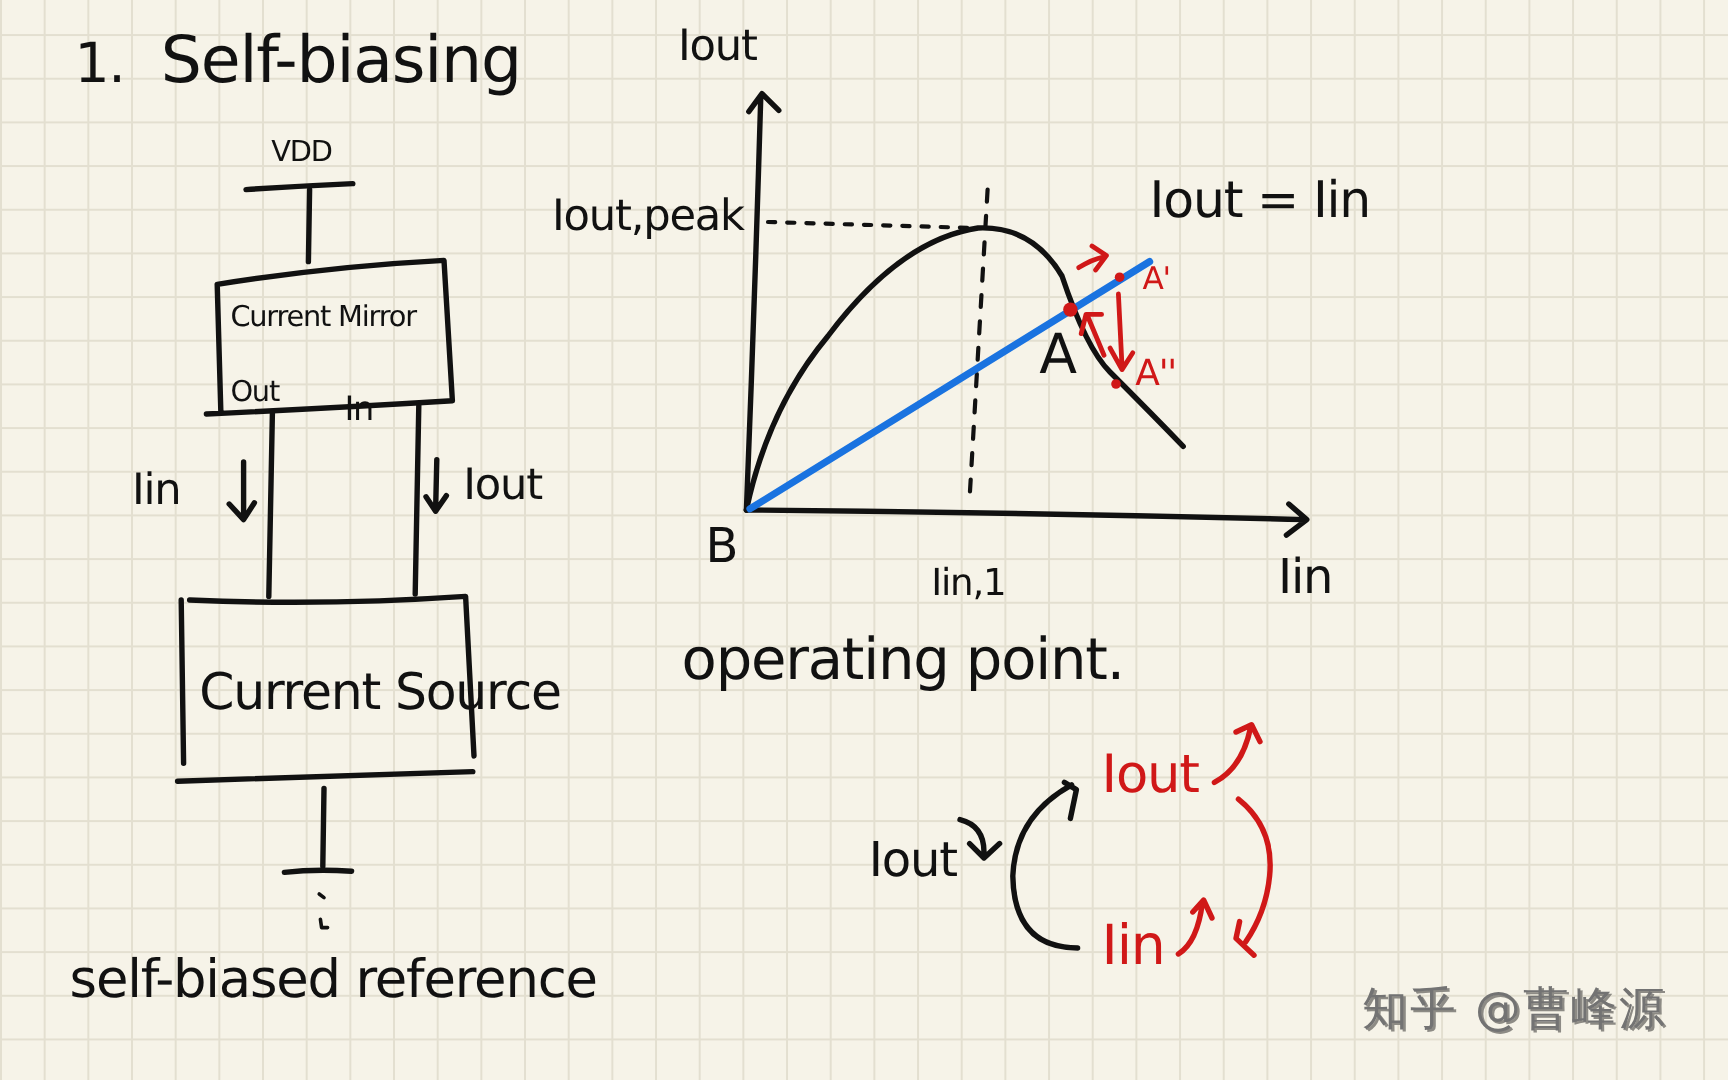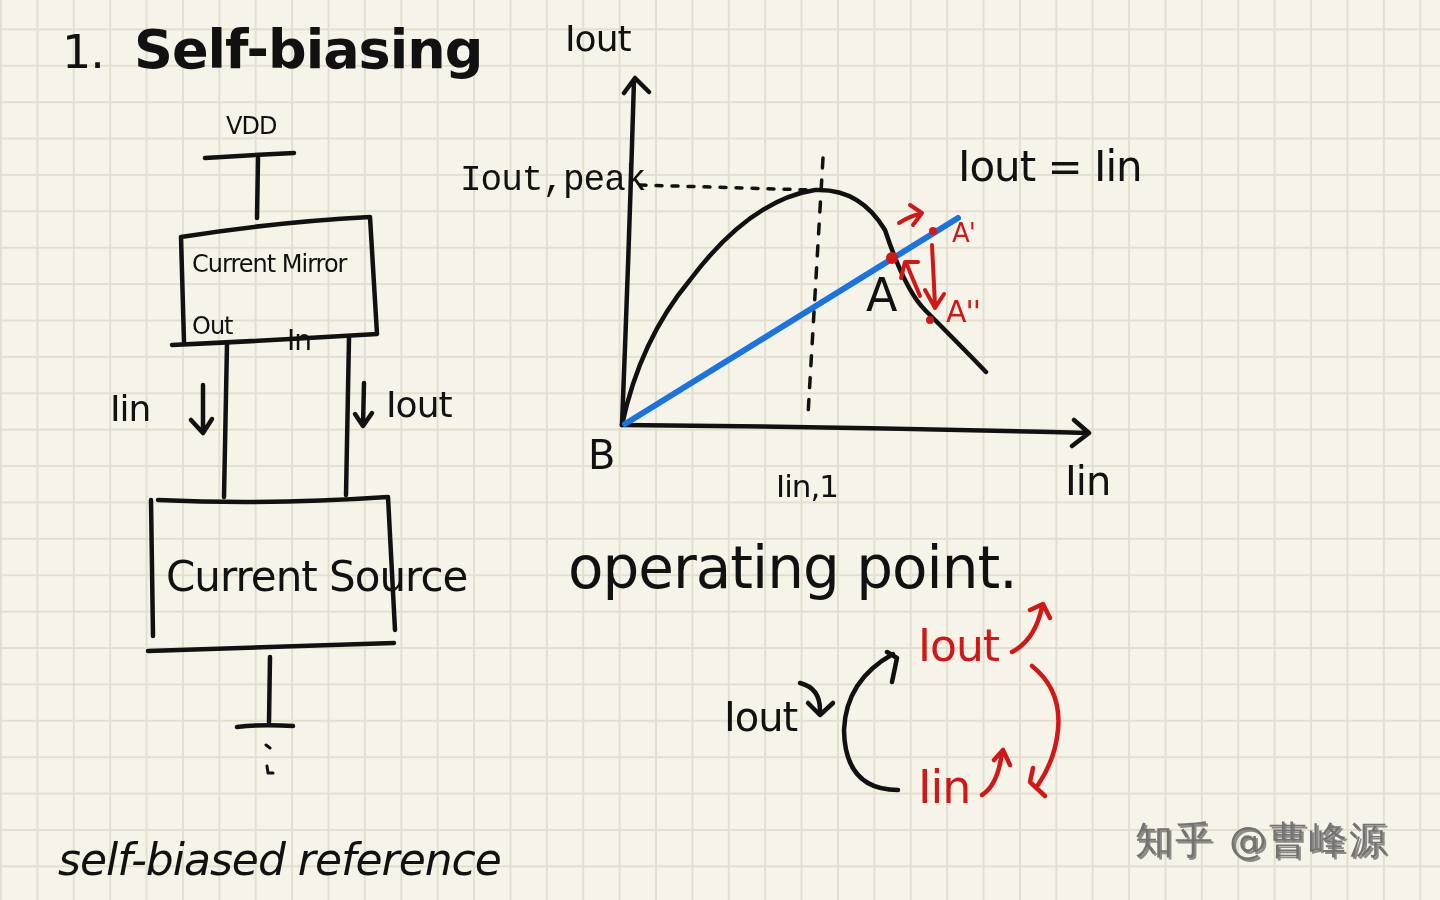--- a/index.html
+++ b/index.html
@@ -64,39 +64,39 @@
   <g fill="none" stroke-width="4.5" stroke-linecap="round" stroke-linejoin="round">
     <path stroke="#111" d="M800 683 Q820 688 820 710 M808 703 L820 715 L833 703"></path>
     <path stroke="#111" d="M898 790 Q845 790 844 730 Q846 680 893 654 M887 652 L897 658 L892 682"></path>
     <path stroke="#d01818" d="M1012 652 Q1035 640 1042 607 M1030 610 L1043 604 L1050 618"></path>
     <path stroke="#d01818" d="M1032 666 Q1062 690 1058 730 Q1055 760 1038 785 M1033 768 L1030 782 L1045 796"></path>
     <path stroke="#d01818" d="M982 795 Q998 785 1002 752 M994 760 L1003 750 L1010 765"></path>
   </g>
 </svg>
 
 <div class="hw" style="left:62px;top:25px;font-size:46px;">1.</div>
-<div class="hw" style="left:134px;top:18px;font-size:54px;font-weight:bold;">Self-biasing</div>
+<div class="hw" style="left:134px;top:18px;font-size:54px;">Self-biasing</div>
 
 <div class="hw" style="left:226px;top:112px;font-size:24px;">VDD</div>
 <div class="hw" style="left:192px;top:250px;font-size:24px;">Current Mirror</div>
 <div class="hw" style="left:192px;top:300px;font-size:24px;margin-top:12px;">Out</div>
 <div class="hw" style="left:287px;top:296px;font-size:28px;margin-top:28px;">In</div>
 <div class="hw" style="left:110px;top:388px;font-size:36px;">Iin</div>
 <div class="hw" style="left:386px;top:384px;font-size:36px;">Iout</div>
 <div class="hw" style="left:166px;top:552px;font-size:42px;">Current Source</div>
-<div class="hw" style="left:58px;top:834px;font-size:44px;font-style:italic;">self-biased reference</div>
+<div class="hw" style="left:58px;top:791px;font-size:44px;">self-biased reference</div>
 
 <div class="hw" style="left:565px;top:18px;font-size:36px;">Iout</div>
-<div class="hw" style="left:460px;top:160px;font-size:36px;font-family:Liberation Mono, monospace;">Iout,peak</div>
+<div class="hw" style="left:460px;top:160px;font-size:36px;">Iout,peak</div>
 <div class="hw" style="left:958px;top:142px;font-size:42px;">Iout = Iin</div>
 <div class="hw" style="left:866px;top:268px;font-size:46px;">A</div>
 <div class="hw red" style="left:952px;top:218px;font-size:26px;">A'</div>
 <div class="hw red" style="left:946px;top:294px;font-size:30px;">A''</div>
 <div class="hw" style="left:588px;top:432px;font-size:40px;">B</div>
 <div class="hw" style="left:776px;top:468px;font-size:31px;">Iin,1</div>
 <div class="hw" style="left:1065px;top:458px;font-size:40px;">Iin</div>
-<div class="hw" style="left:568px;top:522px;font-size:58px;margin-top:12px;">operating point.</div>
+<div class="hw" style="left:568px;top:522px;font-size:48px;">operating point.</div>
 
 <div class="hw" style="left:724px;top:694px;font-size:40px;">Iout</div>
 <div class="hw red" style="left:918px;top:620px;font-size:44px;">Iout</div>
 <div class="hw red" style="left:918px;top:760px;font-size:46px;">Iin</div>
 
 <div class="watermark">知乎 @曹峰源</div>
 
 </body></html>

